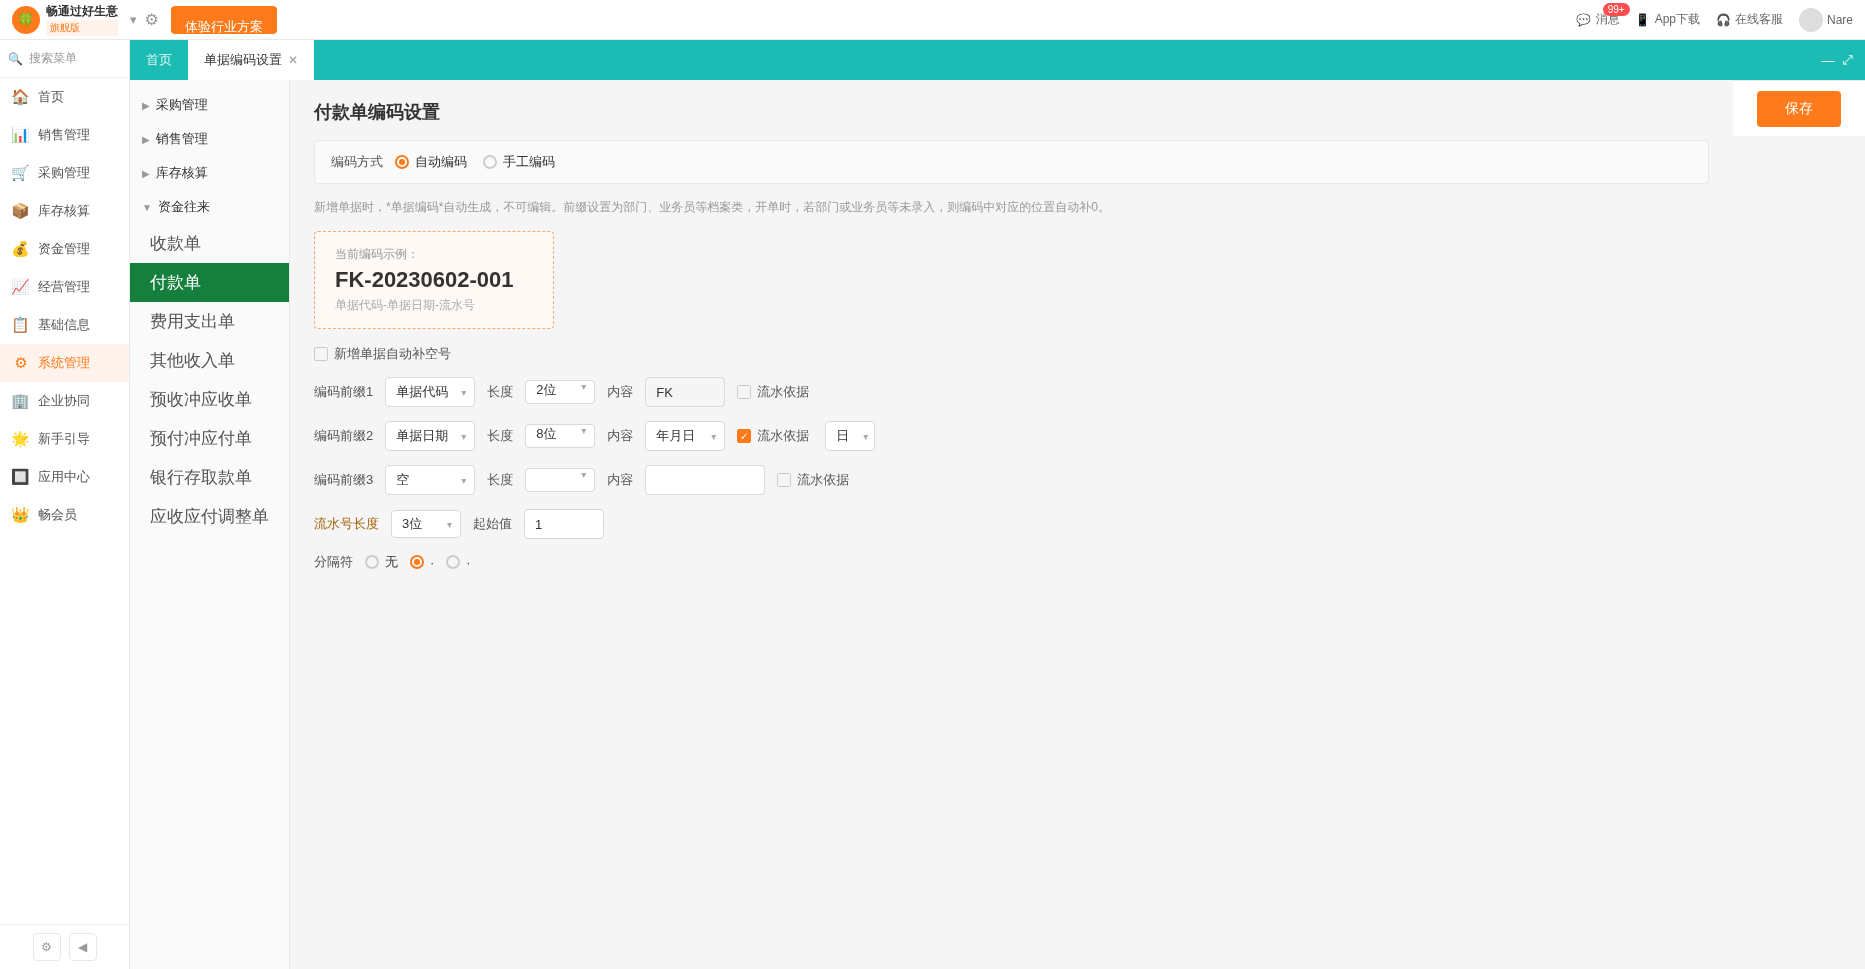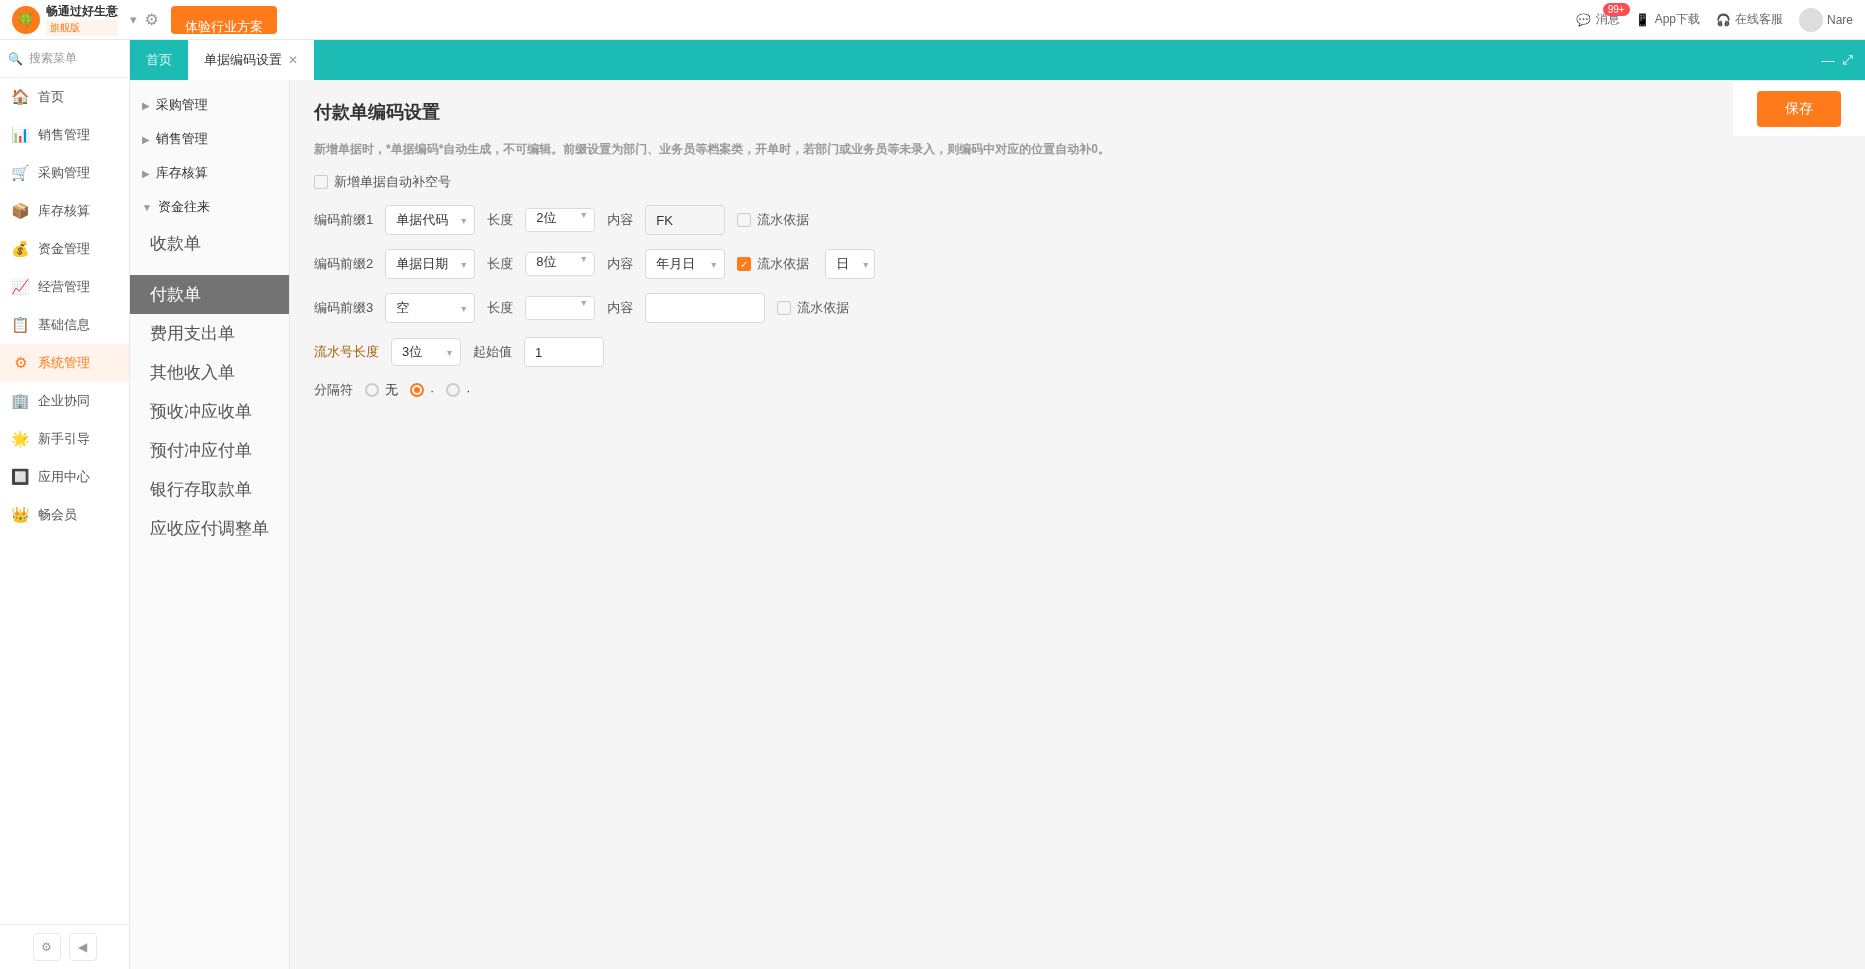--- a/index.html
+++ b/index.html
@@ -40,37 +40,37 @@
     .tab-close { font-size: 12px; color: #999; }
     .tab-expand { margin-left: auto; display: flex; align-items: center; padding: 0 12px; color: white; gap: 8px; }
 
     
     .sub-layout { display: flex; flex: 1; overflow: hidden; }
     .sub-sidebar { width: 160px; background: #fafafa; border-right: 1px solid #e8e8e8; overflow-y: auto; flex-shrink: 0; padding: 8px 0; }
     .sub-sidebar-group { }
     .sub-sidebar-group-title { padding: 8px 12px; color: #333; font-size: 13px; display: flex; align-items: center; gap: 6px; cursor: pointer; }
     .sub-sidebar-group-title .arrow { font-size: 10px; color: #999; }
     .sub-sidebar-item { padding: 8px 20px; font-size: 17px; color: #555; cursor: pointer; }
-    .sub-sidebar-item.active { background: #737373; color: white; margin-top: 12px; }
+    .sub-sidebar-item.active { background: #15803d; color: white; }
 
     
     .form-area { flex: 1; padding: 20px 24px; overflow-y: auto; }
     .form-title { font-size: 18px; font-weight: bold; color: #333; margin-bottom: 16px; }
 
     
     .encode-method { display: flex; align-items: center; gap: 12px; padding: 12px 16px; background: #fafafa; border: 1px solid #e8e8e8; border-radius: 4px; margin-bottom: 14px; }
     .encode-label { font-size: 13px; color: #555; }
     .radio-group { display: flex; align-items: center; gap: 16px; }
     .radio-item { display: flex; align-items: center; gap: 6px; cursor: pointer; font-size: 13px; }
     .radio-dot { width: 14px; height: 14px; border-radius: 50%; border: 2px solid #ccc; display: flex; align-items: center; justify-content: center; }
     .radio-dot.checked { border-color: #ff7a1a; }
     .radio-dot.checked::after { content: ''; width: 6px; height: 6px; border-radius: 50%; background: #ff7a1a; }
 
     
-    .info-text { font-size: 12px; color: #999; margin-bottom: 14px; line-height: 1.6; font-weight: bold; }
+    .info-text { font-size: 12px; color: #999; margin-bottom: 14px; line-height: 1.6; }
 
     
     .example-box { border: 1.5px dashed #f5a87a; background: #fff9f5; border-radius: 4px; padding: 14px 20px; margin-bottom: 16px; display: inline-block; min-width: 240px; }
     .example-label { font-size: 12px; color: #999; margin-bottom: 4px; }
     .example-code { font-size: 22px; font-weight: bold; color: #333; }
     .example-sub { font-size: 12px; color: #aaa; margin-top: 4px; }
 
     
     .checkbox-row { display: flex; align-items: center; gap: 6px; margin-bottom: 14px; font-size: 13px; color: #555; }
     .checkbox-box { width: 14px; height: 14px; border: 1px solid #ccc; border-radius: 2px; display: flex; align-items: center; justify-content: center; cursor: pointer; }
@@ -263,25 +263,43 @@
           <div class="sub-sidebar-item">银行存取款单</div>
           <div class="sub-sidebar-item">应收应付调整单</div>
         </div>
       </div>
 
       <div style="flex:1;display:flex;flex-direction:row;overflow:hidden;">
         <div class="form-area">
           <div class="form-title">付款单编码设置</div>
 
           
+          <div class="encode-method">
+            <span class="encode-label">编码方式</span>
+            <div class="radio-group">
+              <div class="radio-item">
+                <div class="radio-dot checked"></div>
+                <span>自动编码</span>
+              </div>
+              <div class="radio-item">
+                <div class="radio-dot"></div>
+                <span>手工编码</span>
+              </div>
+            </div>
+          </div>
 
           
           <div class="info-text">新增单据时，*单据编码*自动生成，不可编辑。前缀设置为部门、业务员等档案类，开单时，若部门或业务员等未录入，则编码中对应的位置自动补0。</div>
 
           
+          <div class="example-box">
+            <div class="example-label">当前编码示例：</div>
+            <div class="example-code">FK-20230602-001</div>
+            <div class="example-sub">单据代码-单据日期-流水号</div>
+          </div>
 
           
           <div class="checkbox-row">
             <div class="checkbox-box"></div>
             <span>新增单据自动补空号</span>
           </div>
 
           
           <div class="form-row">
             <span class="form-row-label">编码前缀1</span>

